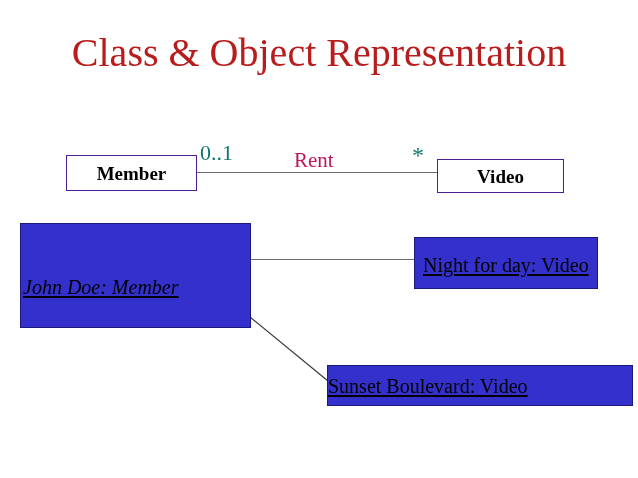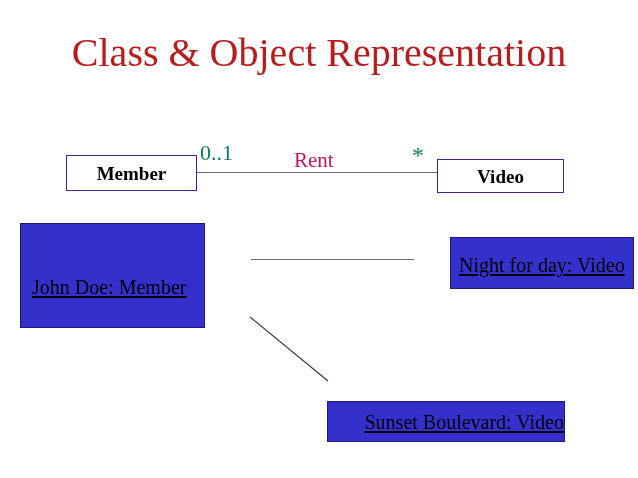--- a/index.html
+++ b/index.html
@@ -78,47 +78,46 @@
     font-weight: 400;
     color: #000000;
     text-decoration: underline;
     text-underline-offset: 2px;
     line-height: 1;
     white-space: nowrap;
   }
   #object-john-doe {
     left: 20px;
     top: 223px;
-    width: 185px;
+    width: 231px;
     height: 105px;
     justify-content: flex-start;
-    padding-left: 11px;
+    padding-left: 2px;
+    font-style: italic;
   }
   #object-john-doe .object-name {
     margin-top: 22px;
   }
   #object-night-for-day {
     left: 414px;
     top: 237px;
     width: 184px;
     height: 52px;
     justify-content: flex-start;
     padding-left: 8px;
-    margin-left: 36px;
   }
   #object-night-for-day .object-name {
     margin-top: 4px;
   }
   #object-sunset-boulevard {
     left: 327px;
     top: 365px;
-    width: 238px;
+    width: 306px;
     height: 41px;
-    justify-content: flex-end;
-    margin-top: 36px;
+    justify-content: flex-start;
   }
 
   
   .line {
     position: absolute;
     background: #6b6b6b;
   }
   
   #assoc-line {
     left: 197px;

